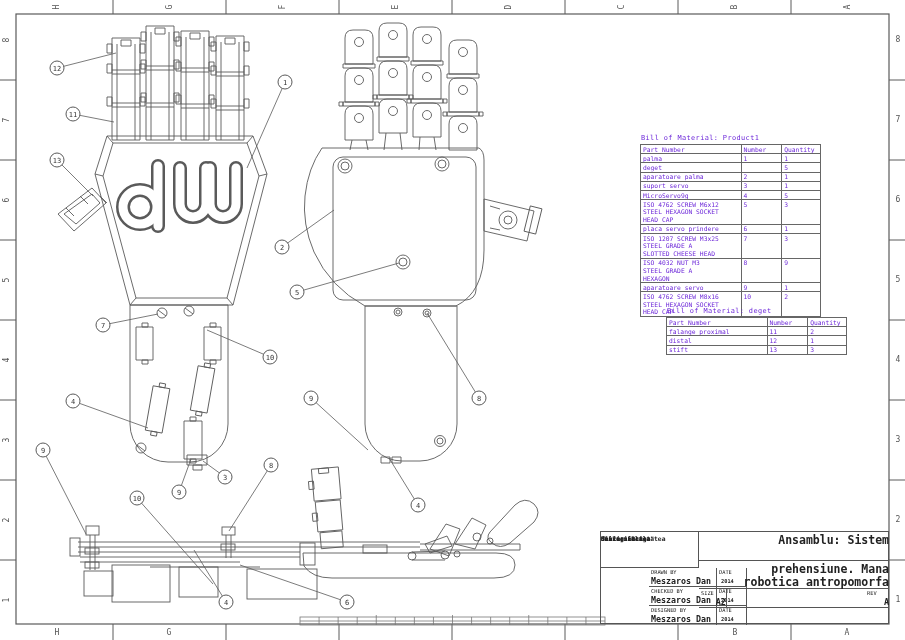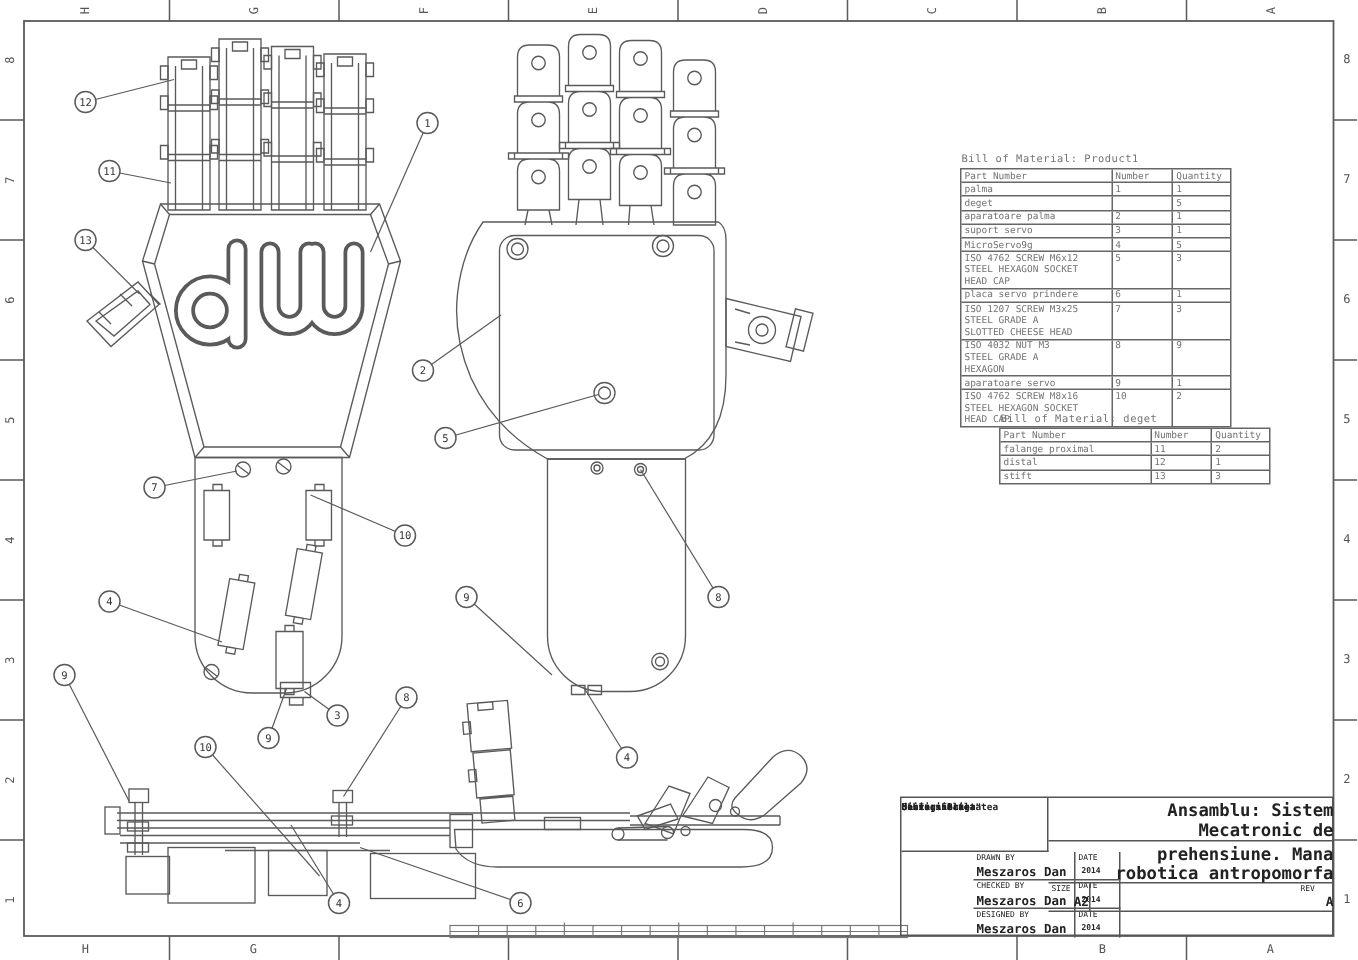--- a/index.html
+++ b/index.html
@@ -3,21 +3,21 @@
 <meta charset="utf-8">
 <style>
   html,body{margin:0;padding:0;background:#fff;}
   .sheet{position:relative;width:905px;height:640px;background:#fff;overflow:hidden;
          font-family:"DejaVu Sans Mono","Liberation Mono",monospace;color:#333;}
   .sheet svg{position:absolute;left:0;top:0;}
   
   .zl,.zb,.nl,.nr{position:absolute;font-size:8px;color:#555;width:12px;text-align:center;line-height:12px;}
   .zl,.nl{transform:rotate(-90deg);}
   
-  .bom{position:absolute;color:#737373;}
+  .bom{position:absolute;color:#6d28d9;margin-top:32px;}
   .bom-title{font-size:6.9px;letter-spacing:.4px;margin:0 0 2px 1px;white-space:nowrap;}
   .bom-table{border:1px solid #666;width:179px;}
   .bom-row{display:flex;border-bottom:1px solid #666;align-items:stretch;}
   .bom-row:last-child{border-bottom:none;}
   .bom-c{font-size:6.3px;line-height:7.7px;padding:.5px 2px 0 2px;white-space:pre-line;overflow:hidden;}
   .c1{width:99px;}
   .c2{width:37px;border-left:1px solid #666;}
   .c3{width:35px;border-left:1px solid #666;}
   
   .tb{position:absolute;left:600px;top:531px;width:289px;height:93px;border:1px solid #555;
@@ -443,21 +443,20 @@
     </div>
     <div class="sig" style="top:74px;border-bottom:none;">
       <span class="lab">DESIGNED BY</span>
       <span class="dsep"></span>
       <span class="dlab">DATE</span>
       <span class="nm">Meszaros Dan</span>
       <span class="dt">2014</span>
     </div>
     <div class="ttl">
       <div class="ln" style="top:1px;">Ansamblu: Sistem</div>
-      <div class="ln" style="top:14px;">Mecatronic de</div>
       <div class="rule"></div>
       <div class="ln" style="top:30px;">prehensiune. Mana</div>
       <div class="ln" style="top:43px;">robotica antropomorfa</div>
     </div>
     <div class="szrow">
       <div class="sz">
         <span class="cell-lab">SIZE</span>
         <span class="cell-val">A2</span>
       </div>
       <div class="rev">

